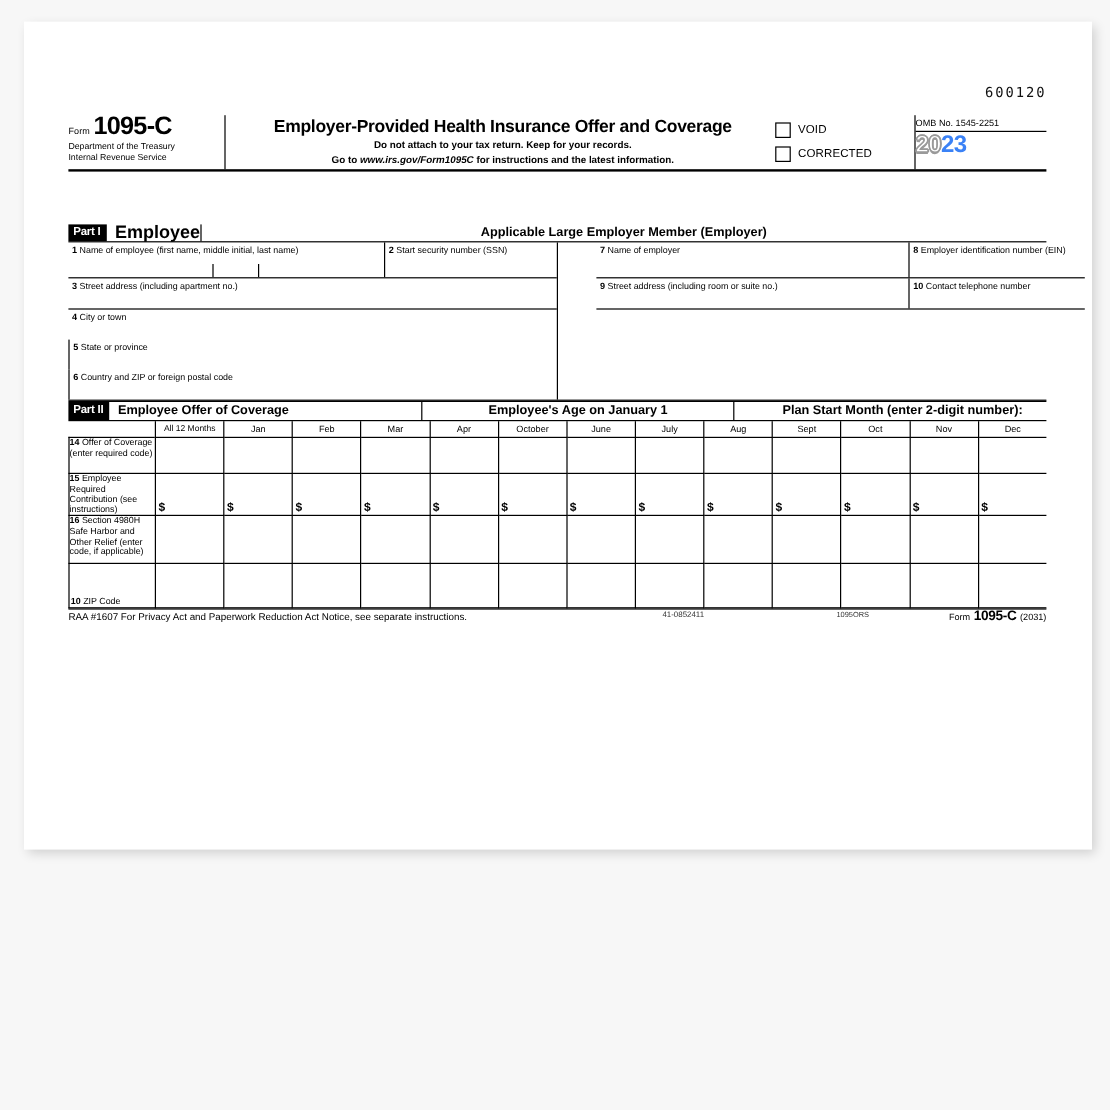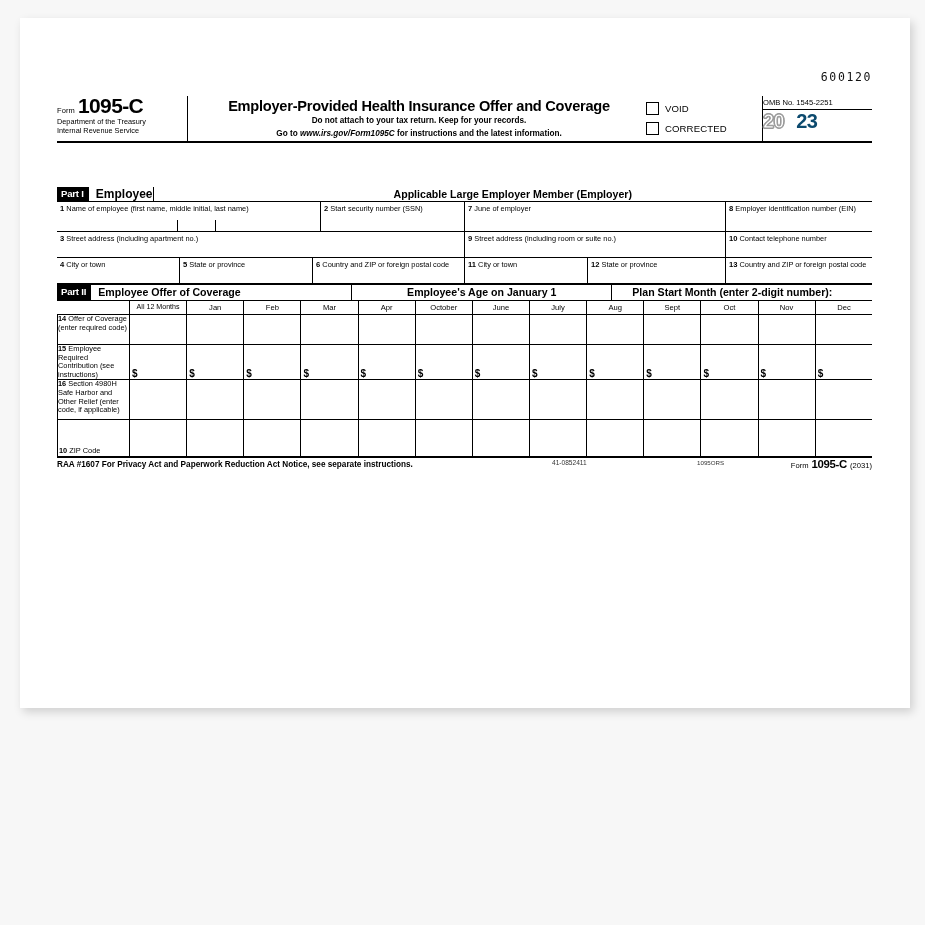--- a/index.html
+++ b/index.html
@@ -155,22 +155,21 @@
     line-height: 22px;
     letter-spacing: -0.5px;
   }
   .year .y-hollow {
     color: #ffffff;
     -webkit-text-stroke: 1.1px #999;
     text-shadow:
       -1px 0 #9a9a9a, 1px 0 #9a9a9a, 0 -1px #9a9a9a, 0 1px #9a9a9a;
   }
   .year .y-solid {
-    color: #0c4a6e;
-    padding-left: 12px;
+    color: #3b82f6;
   }
 
   
   .part-bar {
     display: flex;
     align-items: stretch;
     height: 14px;
     border-bottom: 1.6px solid #000;
     margin-top: 44px;
   }
@@ -178,50 +177,51 @@
     background: #000;
     color: #fff;
     font-size: 9.6px;
     font-weight: bold;
     padding: 0 5px 0 4px;
     line-height: 14px;
     letter-spacing: -.2px;
     flex: none;
   }
   .part-title {
-    font-size: 12px;
+    font-size: 15px;
     font-weight: bold;
     line-height: 14px;
     padding-left: 7px;
     flex: none;
   }
   .part-title-center {
     flex: 1;
     font-size: 10.6px;
     font-weight: bold;
     line-height: 14px;
     text-align: center;
     border-left: 1.2px solid #000;
   }
 
   
   .pi-wrap {
     display: flex;
     border-bottom: 1.6px solid #000;
+    gap: 32px;
   }
   .pi-col {
     flex: 1;
   }
   .pi-left { border-right: 1.2px solid #000; }
 
   .fld-row {
     display: flex;
     border-bottom: 1.1px solid #000;
   }
-  .fld-row.last { border-bottom: none; }
+  .fld-row.last { border-bottom: none; flex-direction: column; }
   .fld {
     position: relative;
     padding: 1.5px 0 0 3px;
     box-sizing: border-box;
     overflow: hidden;
   }
   .fld + .fld { border-left: 1.1px solid #000; }
   .fld-label {
     font-size: 7.4px;
     line-height: 9px;
@@ -326,21 +326,21 @@
   
   .footer {
     border-top: 1.6px solid #000;
     display: flex;
     align-items: baseline;
     height: 14px;
     position: relative;
   }
   .foot-notice {
     font-size: 8.2px;
-    font-weight: bold;
+    font-weight: normal;
     line-height: 13px;
     white-space: nowrap;
   }
   .foot-code-a {
     position: absolute;
     left: 495px;
     top: 1px;
     font-size: 6.6px;
     color: #333;
   }
@@ -447,53 +447,42 @@
           </div>
           <div class="fld h-med" style="width:152px">
             <div class="fld-label"><b>6</b> <span>Country and ZIP or foreign postal code</span></div>
           </div>
         </div>
       </div>
 
       <div class="pi-col">
         <div class="fld-row">
           <div class="fld h-tall" style="width:260px">
-            <div class="fld-label"><b>7</b> <span>June of employer</span></div>
+            <div class="fld-label"><b>7</b> <span>Name of employer</span></div>
           </div>
           <div class="fld h-tall" style="width:147px">
             <div class="fld-label"><b>8</b> <span>Employer identification number (EIN)</span></div>
           </div>
         </div>
         <div class="fld-row">
           <div class="fld h-med" style="width:260px">
             <div class="fld-label"><b>9</b> <span>Street address (including room or suite no.)</span></div>
           </div>
           <div class="fld h-med" style="width:147px">
             <div class="fld-label"><b>10</b> <span>Contact telephone number</span></div>
-          </div>
-        </div>
-        <div class="fld-row last">
-          <div class="fld h-med" style="width:122px">
-            <div class="fld-label"><b>11</b> <span>City or town</span></div>
-          </div>
-          <div class="fld h-med" style="width:138px">
-            <div class="fld-label"><b>12</b> <span>State or province</span></div>
-          </div>
-          <div class="fld h-med" style="width:147px">
-            <div class="fld-label"><b>13</b> <span>Country and ZIP or foreign postal code</span></div>
           </div>
         </div>
       </div>
     </div>
 
     <div class="p2-bar">
       <span class="part-tag">Part II</span>
       <span class="p2-seg" style="width:260px;text-align:left;padding-left:7px">Employee Offer of Coverage</span>
       <span class="p2-seg p2-seg-bordered" style="width:260px">Employee's Age on January 1</span>
-      <span class="p2-seg p2-seg-bordered" style="flex:1;text-align:left;padding-left:20px"><b>Plan Start Month</b><span class="sub"> (enter 2-digit number):</span></span>
+      <span class="p2-seg p2-seg-bordered" style="flex:1;text-align:center;padding-left:20px"><b>Plan Start Month</b><span class="sub"> (enter 2-digit number):</span></span>
     </div>
 
     <table class="p2">
       <colgroup>
         <col style="width:72px">
         <col span="13" style="width:57.15px">
       </colgroup>
       <thead>
         <tr>
           <th style="border-top:none;border-left:none;border-bottom:none"></th>

